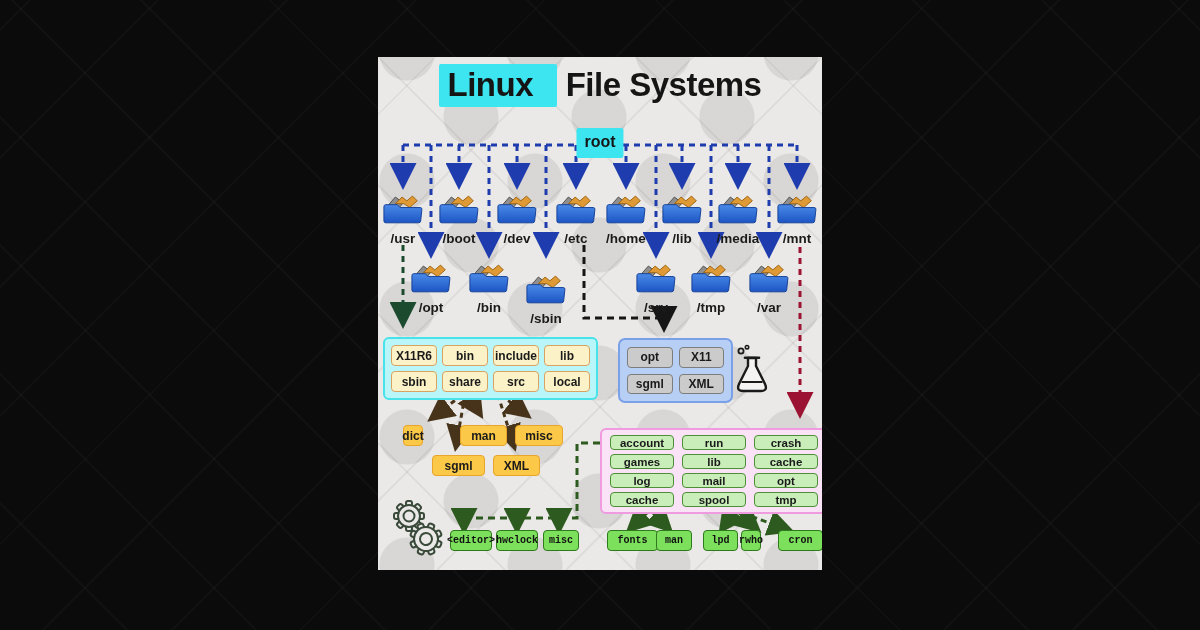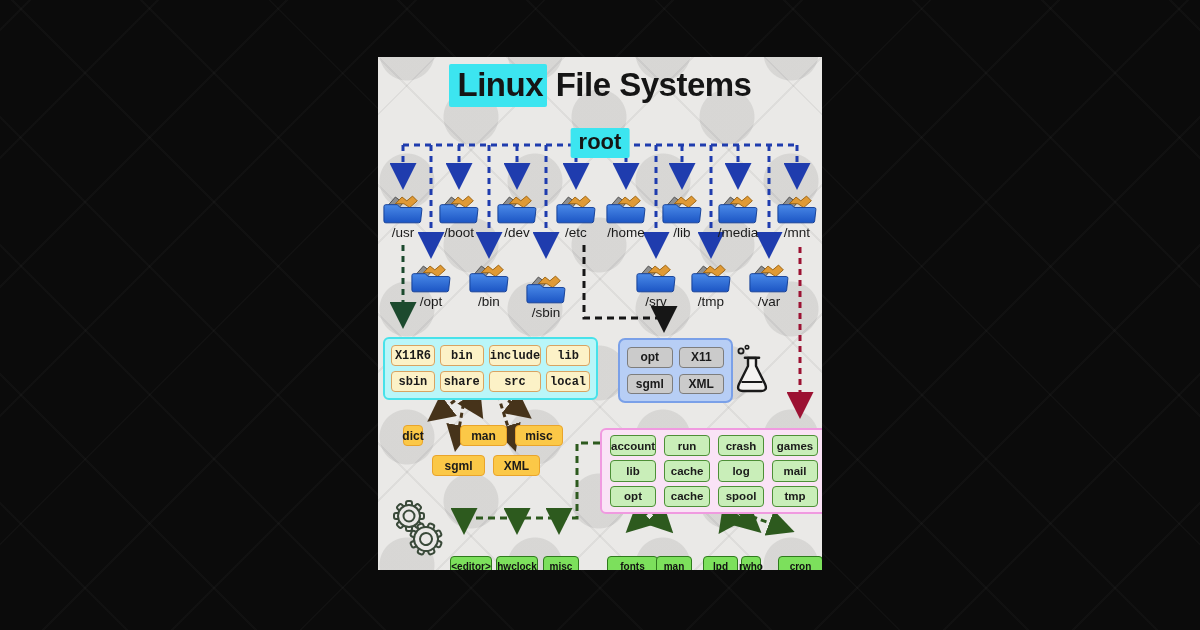--- a/index.html
+++ b/index.html
@@ -29,69 +29,69 @@
     background-size:128px 128px, 128px 128px, auto, auto;
     background-position:-3px -36px, 61px 28px, 0 0, 0 0;
   }
   .layer{ position:absolute; inset:0; z-index:1; }
 
   .title{
     position:absolute; top:9px; left:0; width:100%;
     text-align:center; font-size:33px; font-weight:800; letter-spacing:-0.5px; color:#151515;
     white-space:nowrap;
   }
-  .title .hl{ background:#3ce5f0; padding:2px 4px 4px 9px; border-radius:2px; }
+  .title .hl{ background:#3ce5f0; padding:2px 24px 4px 9px; border-radius:2px; }
 
   .rootlbl{
     position:absolute; top:71px; left:50%; transform:translateX(-50%);
-    background:#3ce5f0; color:#151515; font-size:22px; font-weight:800;
+    background:#3ce5f0; color:#151515; font-size:16px; font-weight:800;
     padding:1px 8px 3px 8px; border-radius:2px; z-index:3; line-height:26px;
   }
 
   svg.wires{ position:absolute; left:0; top:0; z-index:2; }
 
   .folder{ position:absolute; width:56px; text-align:center; z-index:3; }
   .folder svg{ width:42px; height:31px; display:block; margin:0 auto; }
-  .folder .flabel{ display:block; font-size:13.5px; font-weight:400; color:#1a1a1a; margin-top:1px; white-space:nowrap; }
+  .folder .flabel{ display:block; font-size:13.5px; font-weight:700; color:#1a1a1a; margin-top:7px; white-space:nowrap; }
 
   .container-box{ position:absolute; z-index:3; display:grid; }
   .cyanbox{
     left:5px; top:280px; width:215px; height:63px;
     background:#b9f6f9; border:2.5px solid #47e2ea; border-radius:6px;
-    grid-template-columns:repeat(4,1fr); gap:5px; padding:6px;font-family:Liberation Mono, monospace;
+    grid-template-columns:repeat(4,1fr); gap:5px; padding:6px;
   }
   .bluebox{
     left:240px; top:281px; width:115px; height:65px;
     background:#b7cef5; border:2.5px solid #7aa0e8; border-radius:7px;
     grid-template-columns:repeat(2,1fr); gap:6px; padding:7px;
   }
   .pinkbox{
     left:222px; top:371px; width:228px; height:86px;
     background:#fae3f6; border:2.5px solid #f09ae0; border-radius:6px;
-    grid-template-columns:repeat(4,1fr); column-gap:8px; row-gap:4px; padding:5px 8px;
+    grid-template-columns:repeat(3,1fr); column-gap:8px; row-gap:4px; padding:5px 8px;
   }
   .mini{
     display:flex; align-items:center; justify-content:center;
     font-weight:800; color:#1a1a1a; border-radius:4px; white-space:nowrap;
   }
   .cream{ background:#fcf2c7; border:1.5px solid #d8a362; font-size:12px; }
   .gray { background:#cbcbcb; border:1.5px solid #7d7d7d; font-size:12px; }
   .lgreen{ background:#c9eeb9; border:1.5px solid #4d8f37; font-size:11.5px; }
 
   .ybox{
     position:absolute; height:21px; z-index:3;
     background:#fbc847; border:1.5px solid #e9a42b; border-radius:4px;
     display:flex; align-items:center; justify-content:center;
     font-size:12px; font-weight:800; color:#1a1a1a;
   }
   .leaf{
-    position:absolute; height:21px; top:499px; z-index:3;
+    position:absolute; height:21px; top:473px; z-index:3;
     background:#7ce05c; border:1.5px solid #2f7a1d; border-radius:4px;
     display:flex; align-items:center; justify-content:center;
-    font-size:10px; font-weight:800; color:#111; white-space:nowrap;
+    font-size:10px; font-weight:800; color:#111; white-space:nowrap;font-family:Liberation Mono, monospace;
   }
   .deco{ position:absolute; z-index:3; }
 </style>
 </head>
 <body>
 
 <svg width="0" height="0" style="position:absolute" aria-hidden="true">
   <defs>
     <linearGradient id="fg" x1="0" y1="0" x2="0" y2="1">
       <stop offset="0" stop-color="#4a8ae8"></stop>

